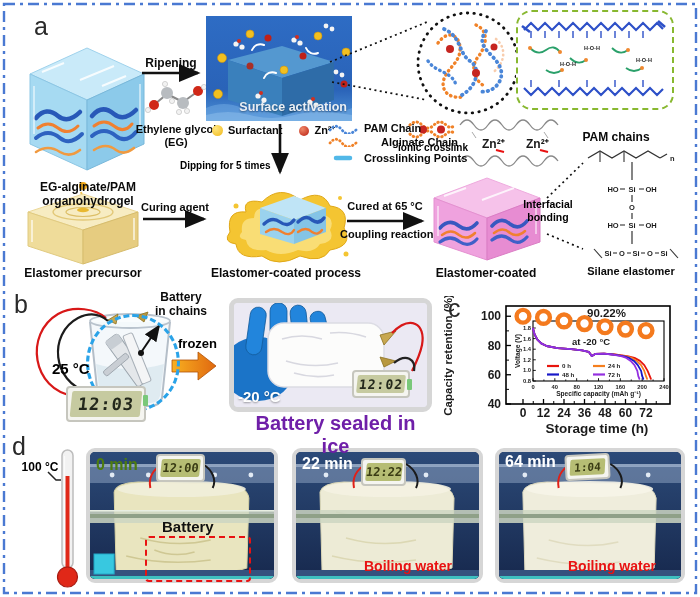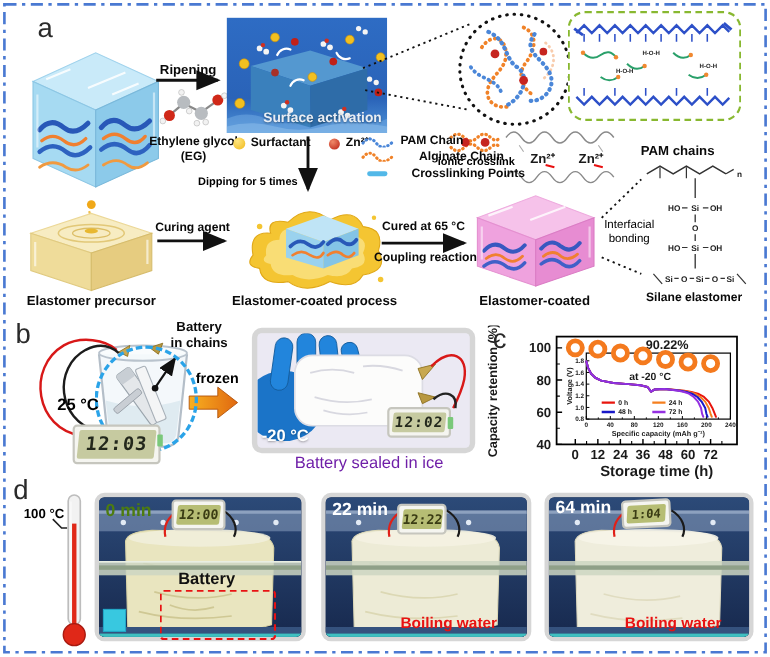--- a/index.html
+++ b/index.html
@@ -399,20 +399,24 @@
     <line x1="142" y1="351" x2="159" y2="326" stroke="#111" stroke-width="2" marker-end="url(#arr)"></line>
     <circle cx="141" cy="353" r="3" fill="#111"></circle>
     <path d="M74,396 C32,390 24,334 58,314 C74,305 96,309 106,318" fill="none" stroke="#d81818" stroke-width="2.2"></path>
     <path d="M88,392 C52,382 48,334 78,318 C90,312 100,314 108,321" fill="none" stroke="#1c1c1c" stroke-width="2.2"></path>
     <polygon points="172,360 198,360 198,352 216,366 198,380 198,372 172,372" fill="url(#og)" stroke="#b05008" stroke-width="0.8"></polygon>
     <polyline points="48,472 56,480 61,480" fill="none" stroke="#222" stroke-width="1.5"></polyline>
   </svg>
 
   <div class="abs txt-layer panel-label" style="left:34px;top:12px">a</div>
 
+  <div class="abs txt-layer cap2" style="left:18px;top:180px;width:140px">
+    <div>EG-alginate/PAM</div>
+      <div>organohydrogel</div>
+  </div>
   <div class="abs txt-layer cap" style="left:138px;top:56px;width:66px">Ripening</div>
   <div class="abs txt-layer mid-lbl" style="left:132px;top:123px;width:88px">
     <div>Ethylene glycol</div>
       <div>(EG)</div>
   </div>
   <div class="abs txt-layer" style="left:232px;top:100px;width:115px;text-align:right;font-weight:bold;font-size:12.5px;color:#e9eef4;text-shadow:0 1px 2px rgba(0,0,0,0.4)">Surface activation</div>
 
   <div class="abs txt-layer" style="left:212px;top:124px;display:flex;align-items:flex-end;gap:5px">
     <span style="width:11px;height:11px;border-radius:50%;background:radial-gradient(circle at 35% 30%,#ffe680,#f0b818);display:inline-block"></span>
     <span class="small-lbl">Surfactant</span>
@@ -426,38 +430,38 @@
           <path d="M2,6 C6,1 10,1 14,6 S22,11 28,6" fill="none" stroke="#4a86d8" stroke-width="2.8" stroke-dasharray="0.4 3.4" stroke-linecap="round"></path>
         </svg>
       <span class="small-lbl">PAM Chain</span>
     </div>
     <div style="display:flex;align-items:center;gap:23px;height:16px">
       <svg width="30" height="10">
           <path d="M2,6 C6,1 10,1 14,6 S22,11 28,6" fill="none" stroke="#f08228" stroke-width="2.8" stroke-dasharray="0.4 3.4" stroke-linecap="round"></path>
         </svg>
       <span class="small-lbl">Alginate Chain</span>
     </div>
-    <div style="display:flex;align-items:center;gap:16px;height:16px">
+    <div style="display:flex;align-items:center;gap:6px;height:16px">
       <svg width="30" height="10">
           <line x1="8" y1="5" x2="22" y2="5" stroke="#52b8e8" stroke-width="4.5" stroke-linecap="round"></line>
         </svg>
       <span class="small-lbl">Crosslinking Points</span>
     </div>
   </div>
   <div class="abs txt-layer" style="left:398px;top:142px;width:68px;text-align:center;font-weight:bold;font-size:10px;white-space:nowrap">ionic crosslink</div>
   <div class="abs txt-layer cap" style="left:580px;top:130px;width:72px">PAM chains</div>
 
   <div class="abs txt-layer cap" style="left:22px;top:266px;width:122px">Elastomer precursor</div>
   <div class="abs txt-layer mid-lbl" style="left:140px;top:201px;width:70px">Curing agent</div>
   <div class="abs txt-layer" style="left:180px;top:160px;font-weight:bold;font-size:10px;white-space:nowrap">Dipping for 5 times</div>
   <div class="abs txt-layer cap" style="left:210px;top:266px;width:152px">Elastomer-coated process</div>
   <div class="abs txt-layer mid-lbl" style="left:344px;top:200px;width:82px">Cured at 65 °C</div>
   <div class="abs txt-layer mid-lbl" style="left:340px;top:228px;width:90px">Coupling reaction</div>
   <div class="abs txt-layer cap" style="left:428px;top:266px;width:116px">Elastomer-coated</div>
-  <div class="abs txt-layer" style="left:544px;top:198px;width:56px;text-align:center;font-weight:normal;font-size:10.5px;line-height:1.2">
+  <div class="abs txt-layer" style="left:520px;top:198px;width:56px;text-align:center;font-weight:bold;font-size:10.5px;line-height:1.2">
     <div>Interfacial</div>
       <div>bonding</div>
   </div>
   <div class="abs txt-layer mid-lbl" style="left:580px;top:265px;width:102px">Silane elastomer</div>
 
   <div class="abs txt-layer panel-label" style="left:14px;top:290px">b</div>
   <div class="abs" style="left:86px;top:314px;width:88px;height:92px;border:3px dashed #2aa3e8;border-radius:50%;z-index:7"></div>
   <div class="abs txt-layer cap2" style="left:146px;top:290px;width:70px">
     <div>Battery</div>
       <div>in chains</div>
@@ -466,21 +470,21 @@
   <div class="clock" style="left:66px;top:386px;width:80px;height:36px">
     <div class="lcd" style="font-size:17px">12:03</div>
       <div class="btn"></div>
   </div>
   <div class="abs txt-layer" style="left:178px;top:336px;font-weight:bold;font-size:13px">frozen</div>
   <div class="clock" style="left:352px;top:370px;width:58px;height:28px">
     <div class="lcd" style="font-size:13px">12:02</div>
       <div class="btn"></div>
   </div>
   <div class="abs txt-layer" style="left:238px;top:388px;font-weight:bold;font-size:15px;color:#fff;text-shadow:0 1px 2px rgba(0,0,0,0.35)">-20 °C</div>
-  <div class="abs txt-layer" style="left:248px;top:412px;width:175px;text-align:center;font-weight:normal;font-size:15px;color:#6f1fa8">Battery sealed in ice</div>
+  <div class="abs txt-layer" style="left:248px;top:412px;width:175px;text-align:center;font-weight:bold;font-size:20px;color:#6f1fa8">Battery sealed in ice</div>
 
   <div class="abs txt-layer panel-label" style="left:448px;top:294px">c</div>
   <svg id="chart-svg" class="abs" style="left:438px;top:296px" width="262" height="142">
       <rect x="68" y="10" width="164" height="98" fill="#fff" stroke="#000" stroke-width="1.6"></rect>
       <line x1="85" y1="108" x2="85" y2="103" stroke="#000" stroke-width="1.3"></line>
       <line x1="95.25" y1="108" x2="95.25" y2="105" stroke="#000" stroke-width="1"></line>
       <text x="85" y="121" font-size="12" text-anchor="middle" fill="#111" font-family="&quot;Liberation Serif&quot;,serif" font-weight="bold">0</text>
       <line x1="105.5" y1="108" x2="105.5" y2="103" stroke="#000" stroke-width="1.3"></line>
       <line x1="115.75" y1="108" x2="115.75" y2="105" stroke="#000" stroke-width="1"></line>
       <text x="105.5" y="121" font-size="12" text-anchor="middle" fill="#111" font-family="&quot;Liberation Serif&quot;,serif" font-weight="bold">12</text>

